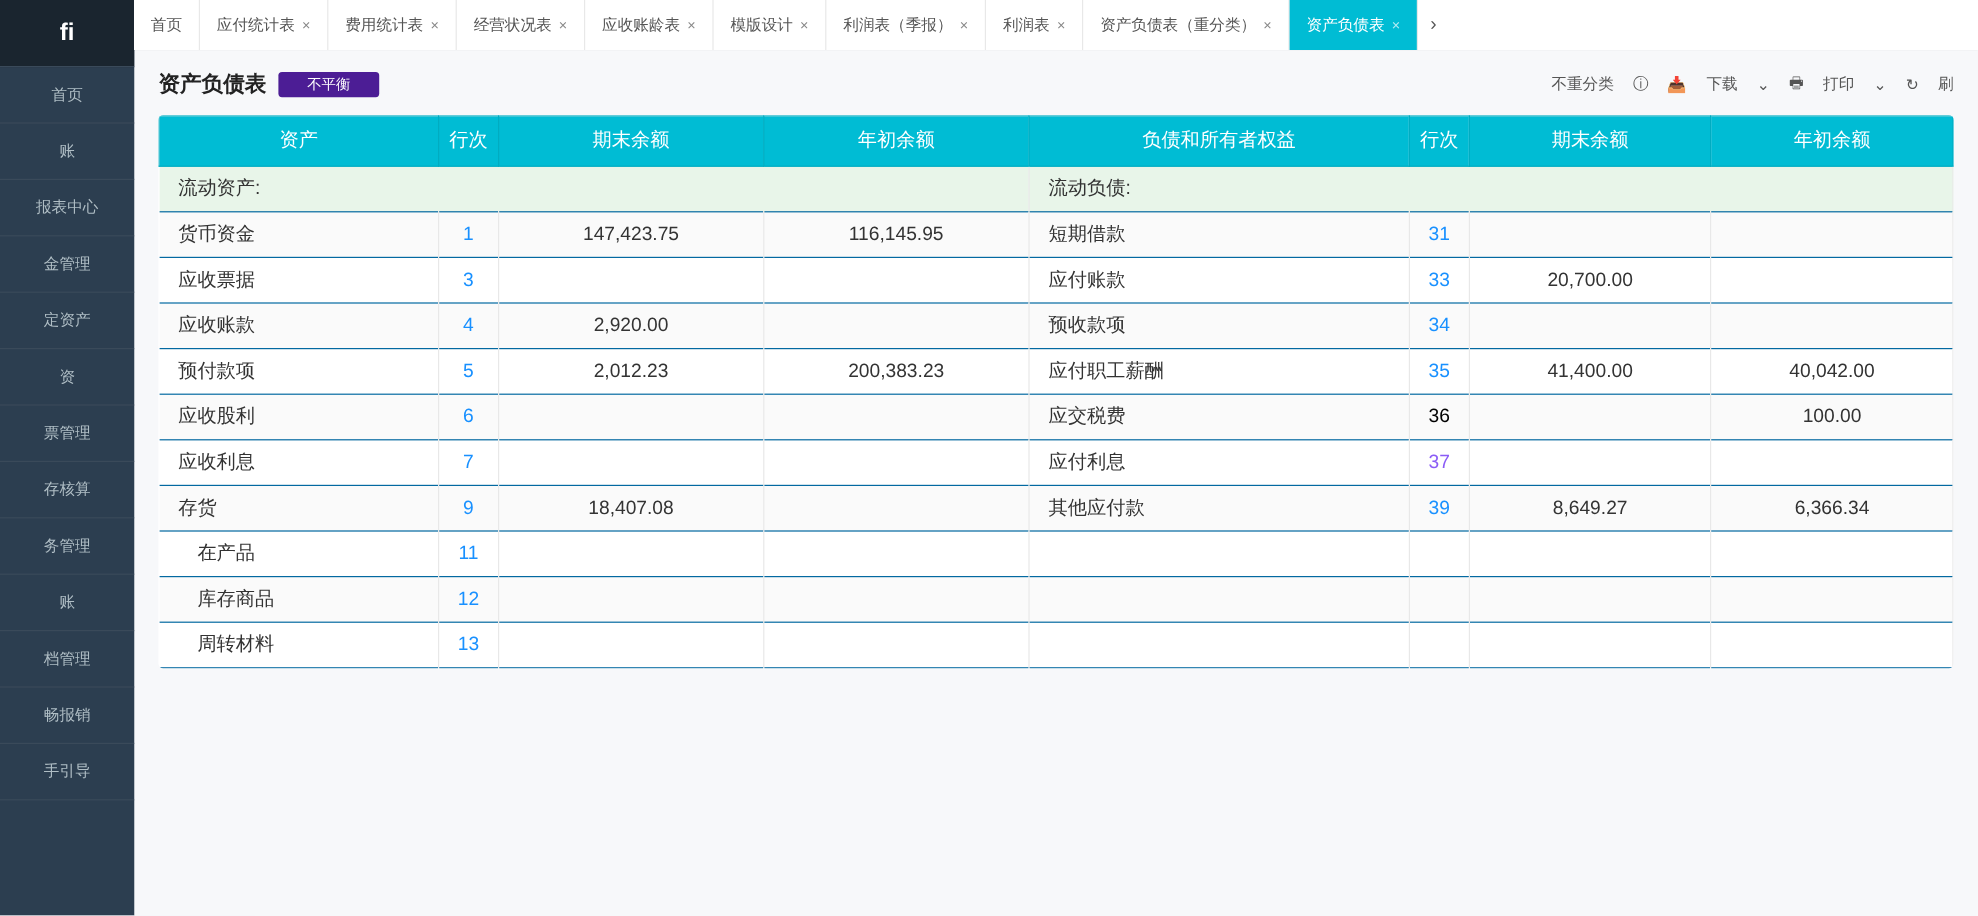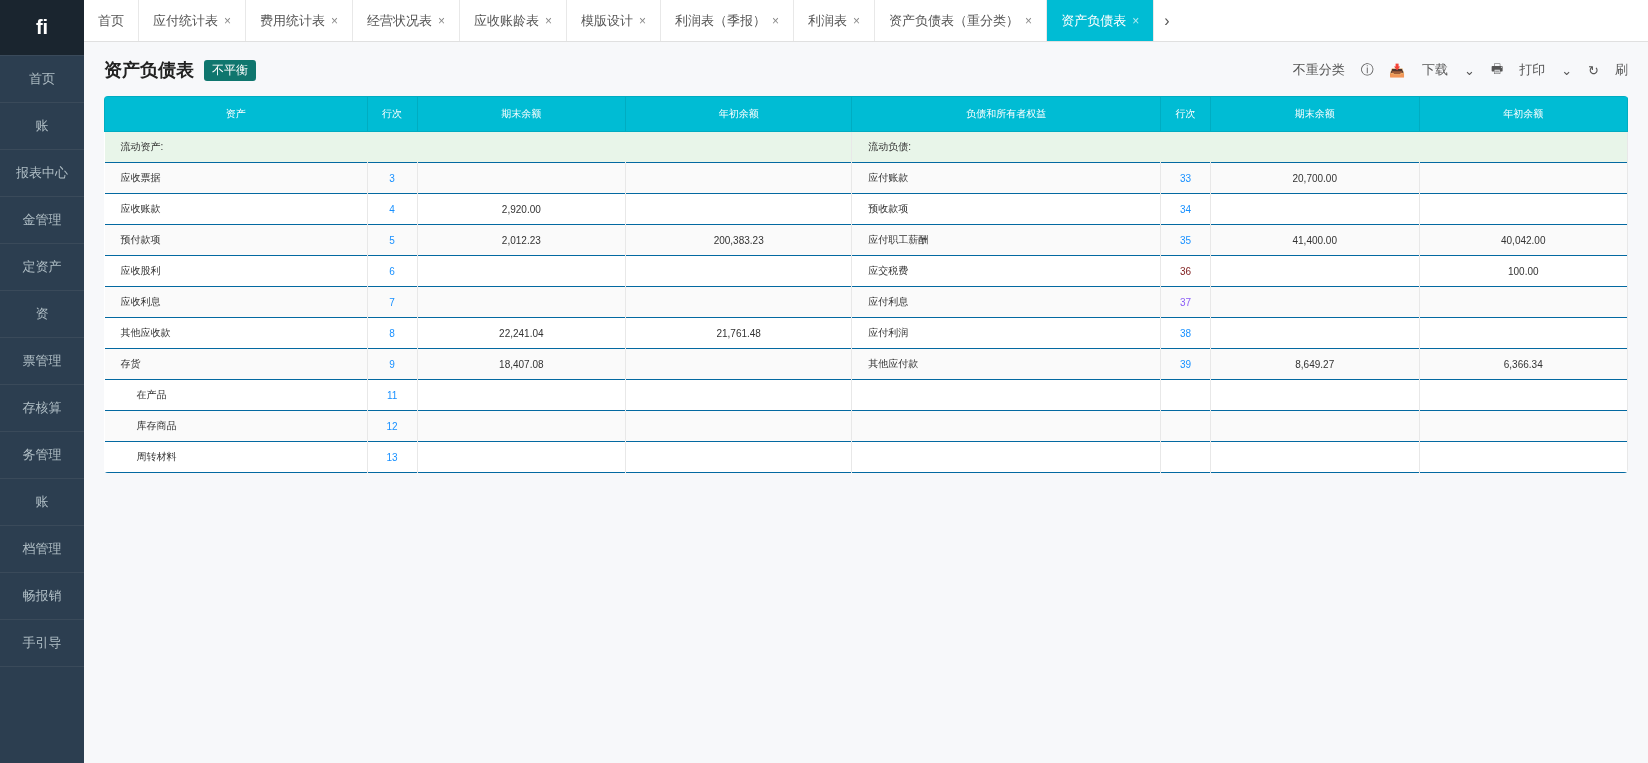--- a/index.html
+++ b/index.html
@@ -1,20 +1,20 @@
 <!DOCTYPE html>
 <html><head>
   <meta charset="utf-8">
   <style>
     * { box-sizing: border-box; margin: 0; padding: 0; }
     body { font-family: 'Microsoft YaHei', '微软雅黑', Arial, sans-serif; font-size: 13px; background: #f0f2f5; display: flex; height: 763px; overflow: hidden; }
 
     
     .sidebar {
-      width: 84px;
+      width: 112px;
       background: #2c3e50;
       color: #cdd; flex-shrink: 0;
       display: flex; flex-direction: column;
       height: 100%;
     }
     .sidebar-item {
       padding: 14px 8px;
       color: #b0bec5;
       text-align: center;
       font-size: 13px;
@@ -81,33 +81,33 @@
     
     .page-header {
       display: flex;
       align-items: center;
       justify-content: space-between;
       margin-bottom: 14px;
     }
     .page-title-area { display: flex; align-items: center; gap: 10px; }
     .page-title { font-size: 18px; font-weight: bold; color: #222; }
     .badge-unbalanced {
-      background: #0f766e;
+      background: #4c1d95;
       color: #fff;
       font-size: 12px;
-      padding: 2px 8px;
+      padding: 2px 24px;
       border-radius: 3px;
       font-family: Liberation Serif, serif;
     }
     .toolbar { display: flex; align-items: center; gap: 16px; color: #555; font-size: 13px; }
     .toolbar-item { display: flex; align-items: center; gap: 16px; cursor: pointer; }
 
     
     .table-wrapper { background: #fff; border-radius: 4px; overflow: hidden; }
-    table { width: 100%; border-collapse: collapse; font-size: 10px; }
+    table { width: 100%; border-collapse: collapse; font-size: 16px; }
     thead th {
       background: #00bcd4;
       color: #fff;
       padding: 10px 8px;
       text-align: center;
       font-weight: normal;
       border: 1px solid #00acc1;
     }
     tbody tr { border-bottom: 1px solid #0369a1; }
     tbody tr:nth-child(even) { background: #fafafa; }
@@ -229,20 +229,30 @@
             <th>期末余额</th>
             <th>年初余额</th>
           </tr>
         </thead>
         <tbody id="table-body">
         <tr class="group-header">
       <td class="name-cell" colspan="4">流动资产:</td>
       <td class="name-cell" colspan="4">流动负债:</td>
     </tr>
             <tr>
+      <td class="name-cell">货币资金</td>
+      <td class="seq-cell" style="color:#1890ff">1</td>
+      <td>147,423.75</td>
+      <td>116,145.95</td>
+      <td class="name-cell">短期借款</td>
+      <td class="seq-cell" style="color:#1890ff">31</td>
+      <td></td>
+      <td></td>
+    </tr>
+            <tr>
       <td class="name-cell">应收票据</td>
       <td class="seq-cell" style="color:#1890ff">3</td>
       <td></td>
       <td></td>
       <td class="name-cell">应付账款</td>
       <td class="seq-cell" style="color:#1890ff">33</td>
       <td>20,700.00</td>
       <td></td>
     </tr>
             <tr>
@@ -264,41 +274,31 @@
       <td class="seq-cell" style="color:#1890ff">35</td>
       <td>41,400.00</td>
       <td>40,042.00</td>
     </tr>
             <tr>
       <td class="name-cell">应收股利</td>
       <td class="seq-cell" style="color:#1890ff">6</td>
       <td></td>
       <td></td>
       <td class="name-cell">应交税费</td>
-      <td class="seq-cell" style="color:#7f1d1d">36</td>
+      <td class="seq-cell" style="color:#000000">36</td>
       <td></td>
       <td>100.00</td>
     </tr>
             <tr>
       <td class="name-cell">应收利息</td>
       <td class="seq-cell" style="color:#1890ff">7</td>
       <td></td>
       <td></td>
       <td class="name-cell">应付利息</td>
       <td class="seq-cell" style="color:#8b5cf6">37</td>
-      <td></td>
-      <td></td>
-    </tr>
-            <tr>
-      <td class="name-cell">其他应收款</td>
-      <td class="seq-cell" style="color:#1890ff">8</td>
-      <td>22,241.04</td>
-      <td>21,761.48</td>
-      <td class="name-cell">应付利润</td>
-      <td class="seq-cell" style="color:#1890ff">38</td>
       <td></td>
       <td></td>
     </tr>
             <tr>
       <td class="name-cell">存货</td>
       <td class="seq-cell" style="color:#1890ff">9</td>
       <td>18,407.08</td>
       <td></td>
       <td class="name-cell">其他应付款</td>
       <td class="seq-cell" style="color:#1890ff">39</td>

